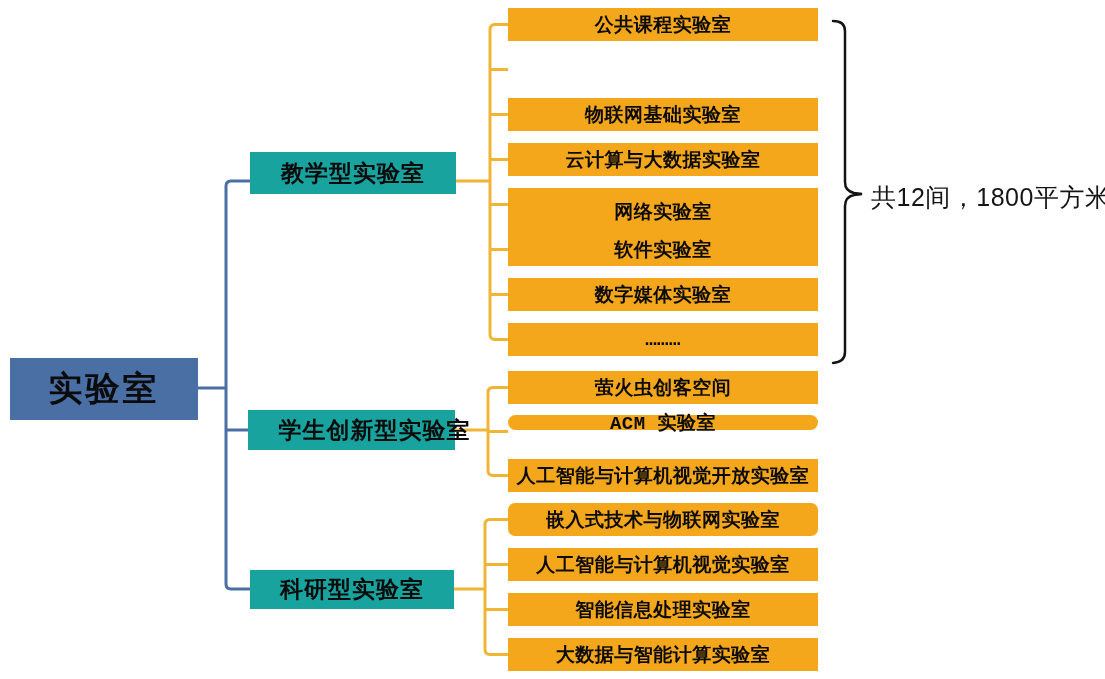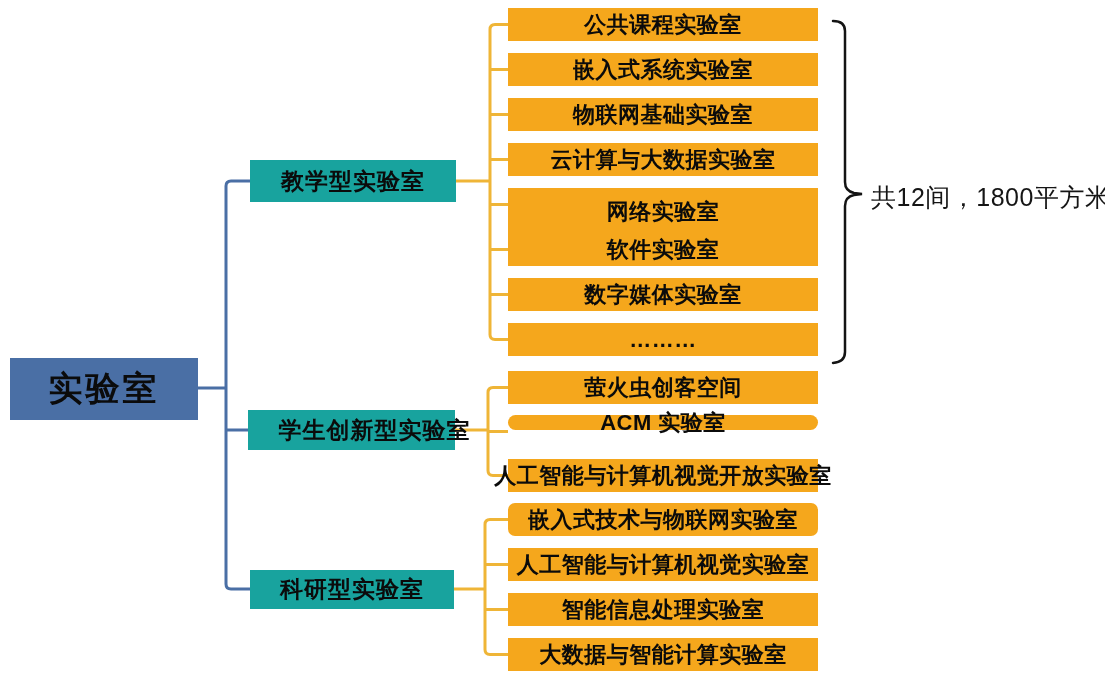--- a/index.html
+++ b/index.html
@@ -17,28 +17,28 @@
     color:#0b0b0b;
     box-sizing:border-box;
     text-align:center;
     white-space:nowrap;
   }
   .root{
     left:10px;top:358px;width:188px;height:62px;
     font-size:34px;font-weight:700;letter-spacing:3px;
   }
   .branch{font-size:23px;font-weight:700;letter-spacing:1px;}
-  .branch-0{left:250px;top:160px;width:206px;height:42px;}
+  .branch-0{left:250px;top:152px;width:206px;height:42px;}
   .branch-1{left:248px;top:410px;width:207px;height:40px;}
   .branch-2{left:250px;top:570px;width:204px;height:39px;}
   .leaf{
     position:absolute;
     display:flex;align-items:center;justify-content:center;
-    font-size:22px;font-weight:700;letter-spacing:0.5px;
-    color:#0b0b0b;box-sizing:border-box;white-space:nowrap;
+    font-size:19px;font-weight:700;letter-spacing:0.5px;
+    color:#0b0b0b;box-sizing:border-box;white-space:nowrap;font-family:Liberation Mono, monospace;
   }
   .annotation{
     position:absolute;left:871px;top:181px;
     font-size:25px;font-weight:400;color:#151515;
     white-space:nowrap;letter-spacing:0.5px;
   }
 </style>
 </head>
 <body>
 
@@ -52,21 +52,20 @@
 
   <div class="node root" style="background: rgb(74, 111, 165);">实验室</div>
 
   <div class="node branch branch-0" style="background: rgb(24, 163, 158);">教学型实验室</div>
   <div class="node branch branch-1" style="background: rgb(24, 163, 158); padding-left: 46px;">学生创新型实验室</div>
   <div class="node branch branch-2" style="background: rgb(24, 163, 158);">科研型实验室</div>
 
   <div class="annotation">共12间，1800平方米</div>
 
 <div class="leaf" style="left: 508px; top: 8px; width: 310px; height: 33px; background: rgb(245, 167, 28);">公共课程实验室</div>
-    <div class="leaf" style="left: 508px; top: 53px; width: 310px; height: 33px; background: rgb(245, 167, 28);">嵌入式系统实验室</div>
     <div class="leaf" style="left: 508px; top: 98px; width: 310px; height: 33px; background: rgb(245, 167, 28);">物联网基础实验室</div>
     <div class="leaf" style="left: 508px; top: 143px; width: 310px; height: 33px; background: rgb(245, 167, 28);">云计算与大数据实验室</div>
     <div class="leaf" style="left: 508px; top: 188px; width: 310px; height: 47px; background: rgb(245, 167, 28);">网络实验室</div>
     <div class="leaf" style="left: 508px; top: 233px; width: 310px; height: 33px; background: rgb(245, 167, 28);">软件实验室</div>
     <div class="leaf" style="left: 508px; top: 278px; width: 310px; height: 33px; background: rgb(245, 167, 28);">数字媒体实验室</div>
     <div class="leaf" style="left: 508px; top: 323px; width: 310px; height: 33px; background: rgb(245, 167, 28);">………</div>
     <div class="leaf" style="left: 508px; top: 371px; width: 310px; height: 33px; background: rgb(245, 167, 28);">萤火虫创客空间</div>
     <div class="leaf" style="left: 508px; top: 415px; width: 310px; height: 15px; background: rgb(245, 167, 28); border-radius: 10px;">ACM 实验室</div>
     <div class="leaf" style="left: 508px; top: 459px; width: 310px; height: 33px; background: rgb(245, 167, 28);">人工智能与计算机视觉开放实验室</div>
     <div class="leaf" style="left: 508px; top: 503px; width: 310px; height: 33px; background: rgb(245, 167, 28); border-radius: 7px;">嵌入式技术与物联网实验室</div>

